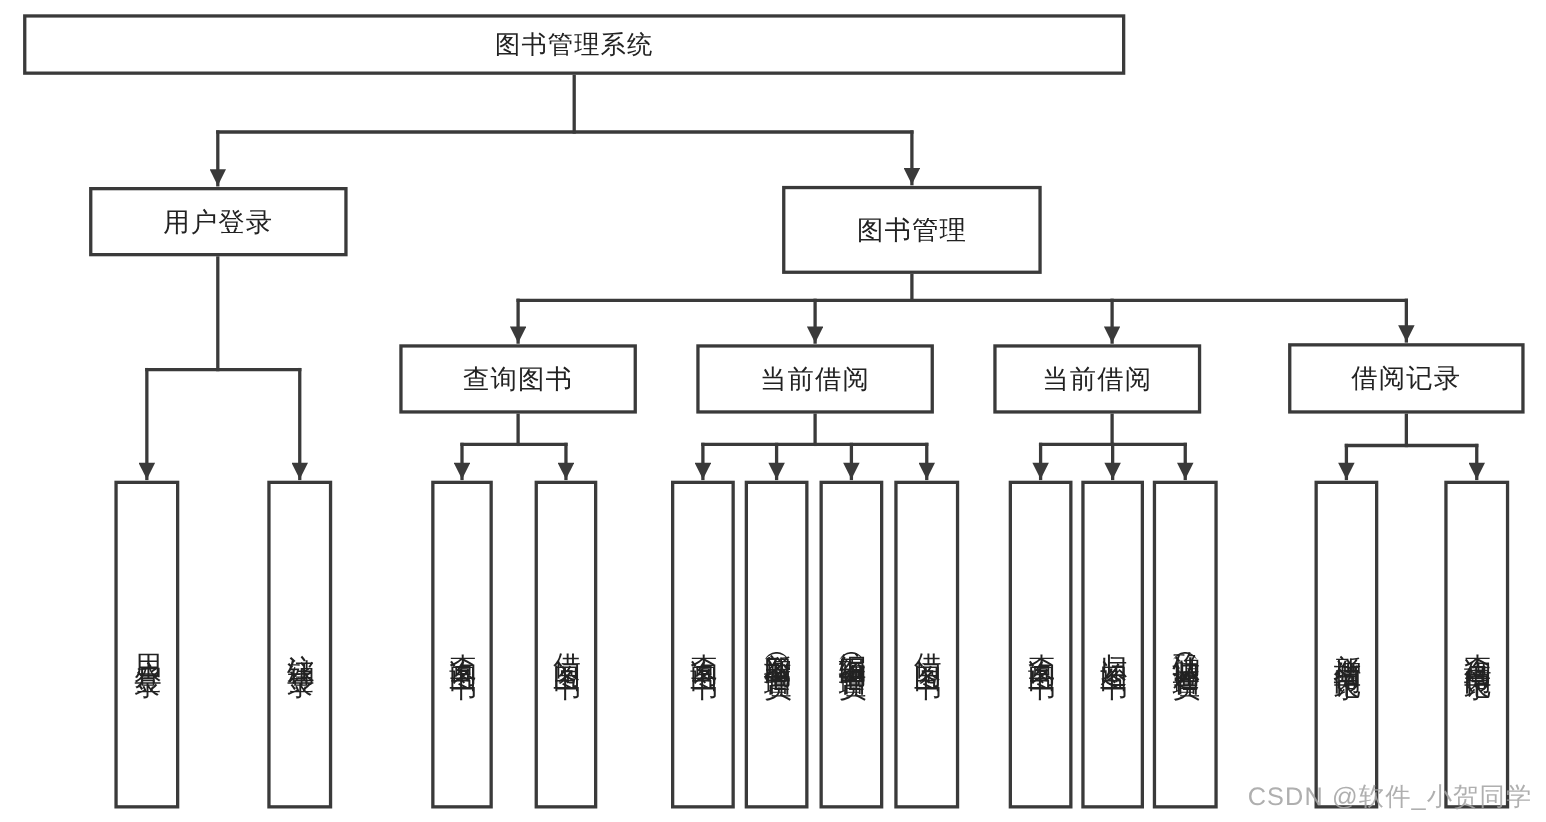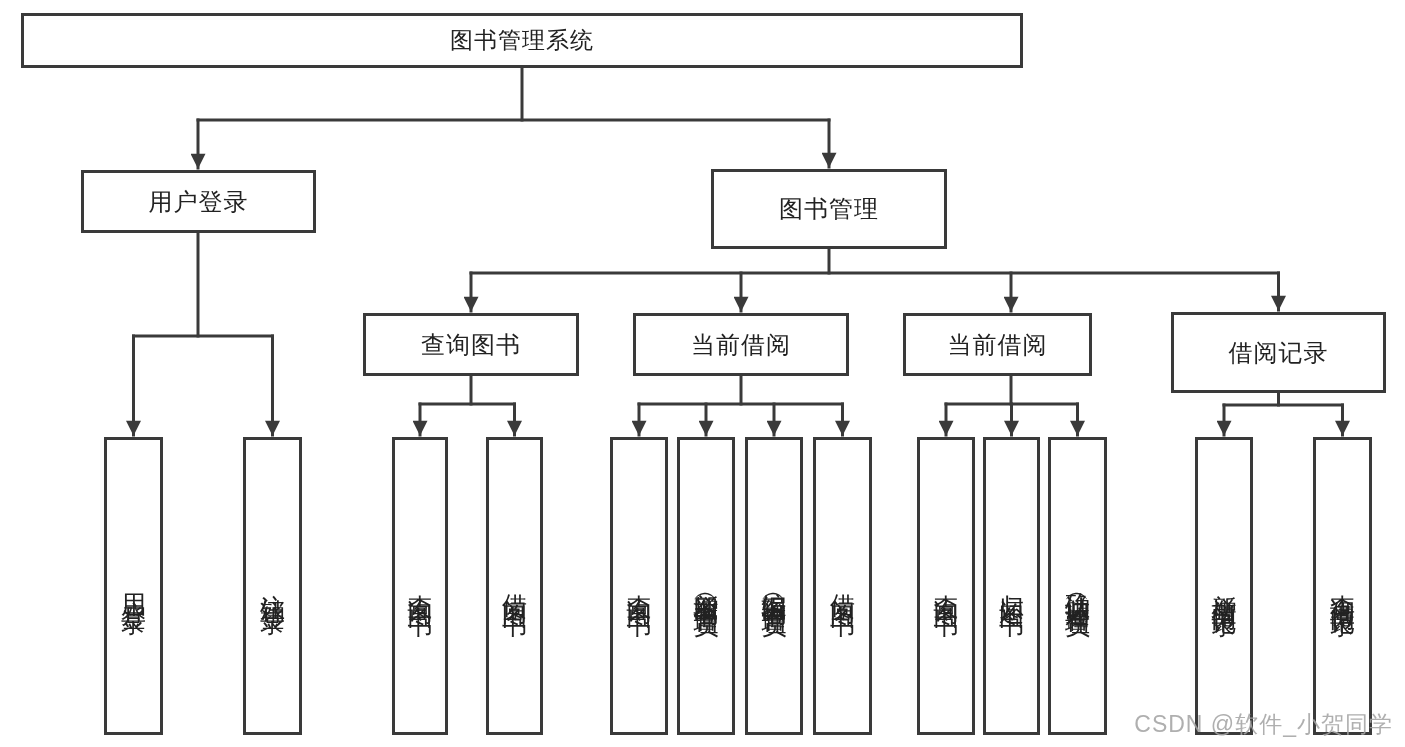--- a/index.html
+++ b/index.html
@@ -38,21 +38,21 @@
   }
   
   #node-root{left:21px;top:13px;width:1002px;height:55px;font-size:23px;}
   
   #node-user-login{left:81px;top:170px;width:235px;height:63px;}
   #node-book-mgmt{left:711px;top:169px;width:236px;height:80px;}
   
   #node-new-book-rec{left:363px;top:313px;width:216px;height:63px;}
   #node-book-borrow{left:633px;top:313px;width:216px;height:63px;}
   #node-current-borrow{left:903px;top:313px;width:189px;height:63px;}
-  #node-borrow-records{left:1171px;top:312px;width:215px;height:81px;}
+  #node-borrow-records{left:1171px;top:312px;width:215px;height:64px;}
   
   .leaf{top:437px;height:298px;}
   #leaf-user-login{left:104px;width:59px;}
   #leaf-logout{left:243px;width:59px;}
   #leaf-query-books-1{left:392px;width:56px;}
   #leaf-borrow-books-1{left:486px;width:57px;}
   #leaf-query-books-2{left:610px;width:58px;}
   #leaf-add-books{left:677px;width:58px;letter-spacing:3px;}
   #leaf-edit-books{left:745px;width:58px;letter-spacing:3px;}
   #leaf-borrow-books-2{left:813px;width:59px;}

